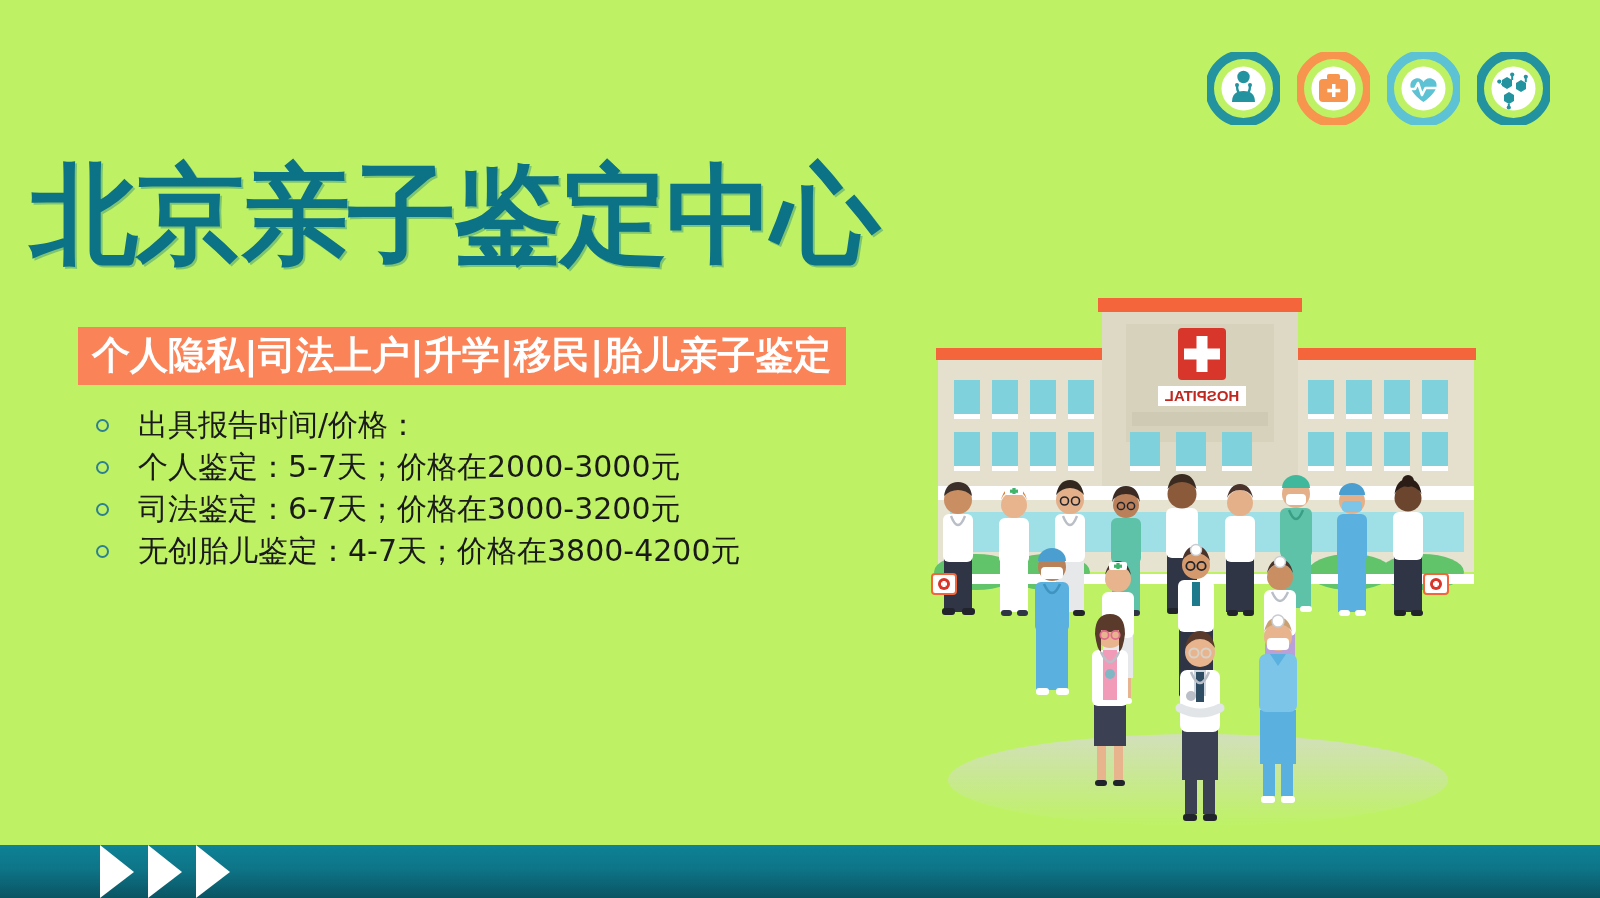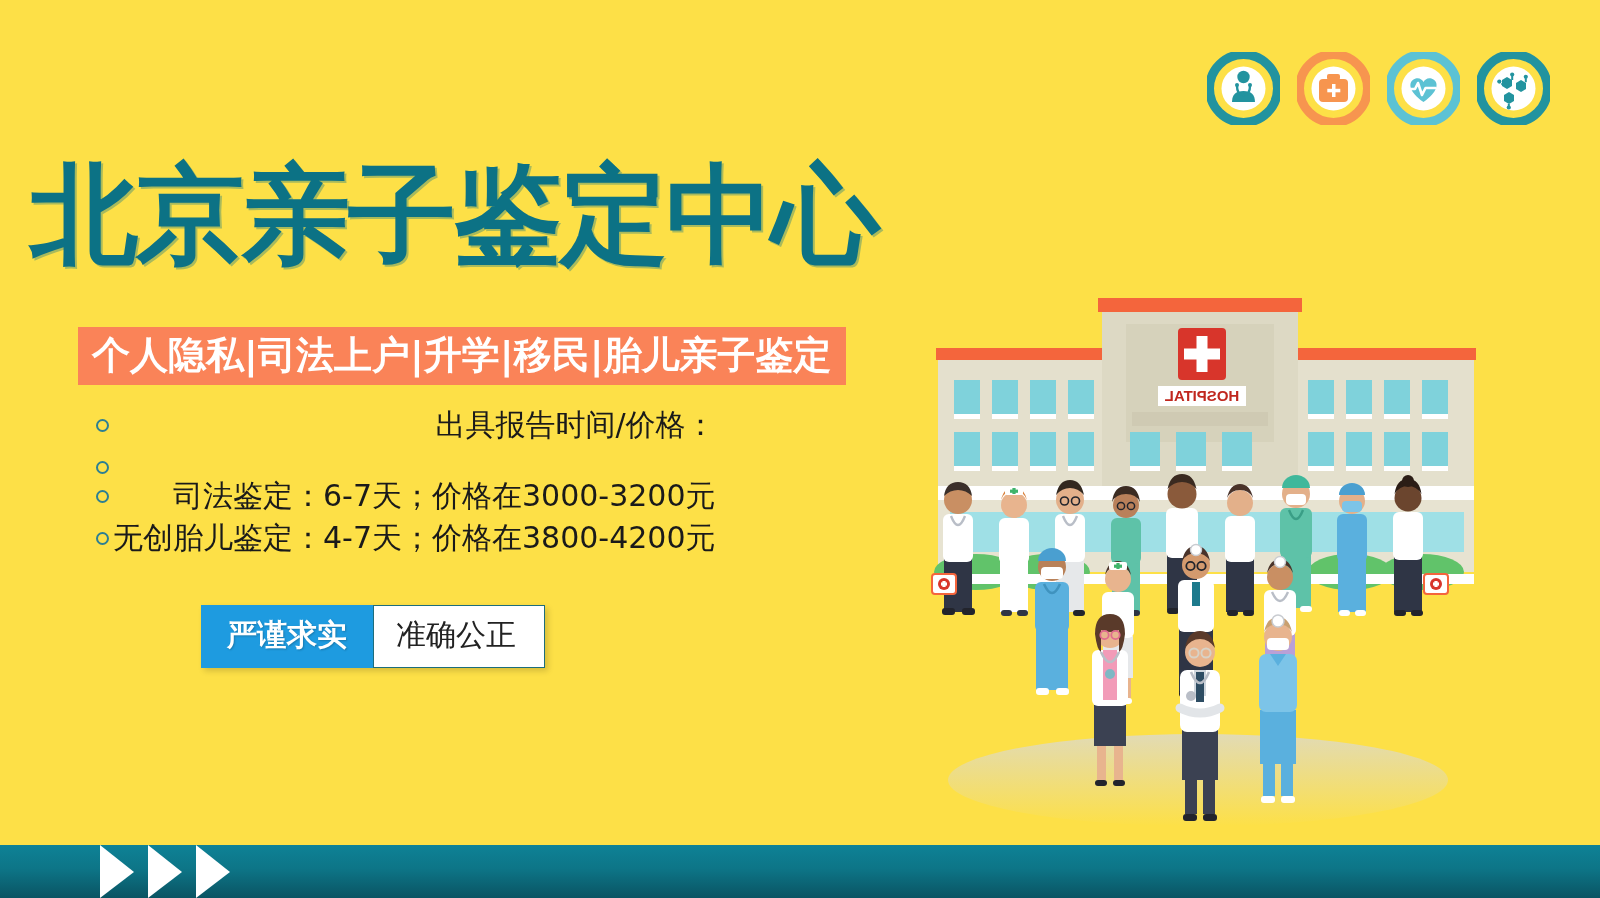--- a/index.html
+++ b/index.html
@@ -2,21 +2,21 @@
 <html><head>
 <meta charset="utf-8">
 <style>
   html,body{margin:0;padding:0;}
   body{
     width:1600px;height:898px;
     background:#ffffff;
     font-family:"Liberation Sans","DejaVu Sans",sans-serif;
     overflow:hidden;position:relative;
   }
-  #stage{position:absolute;inset:0;width:1600px;height:898px;background:#fde047;overflow:hidden;}
+  #stage{position:absolute;inset:0;width:1600px;height:898px;background:#bef264;overflow:hidden;}
 
   
   .icon-row{position:absolute;left:1207px;top:52px;display:flex;gap:17px;}
   .ic{width:73px;height:73px;border-radius:50%;display:flex;align-items:center;justify-content:center;box-sizing:border-box;}
   .ic svg{display:block;}
 
   
   .headline{
     position:absolute;left:30px;top:158px;
     font-size:108px;line-height:1.05;font-weight:bold;
@@ -34,25 +34,24 @@
     font-size:38px;font-weight:bold;line-height:1;
     padding:9px 14px 11px 14px;
     white-space:nowrap;
     font-family:"DejaVu Sans","Liberation Sans",sans-serif;
     text-align:center;
   }
 
   
   .bullets{position:absolute;left:96px;top:405px;list-style:none;margin:0;padding:0;}
   .bullets li{
-    display:flex;align-items:flex-start;gap:4px;
+    display:flex;align-items:flex-start;gap:29px;
     font-size:30px;line-height:40px;color:#1a1a1a;
     margin-bottom:2px;white-space:nowrap;
     font-family:"DejaVu Sans","Liberation Sans",sans-serif;
-    justify-content:space-between;
   }
   .bmark{
     flex:0 0 auto;width:13px;height:13px;border-radius:50%;
     border:2px solid #2d7f92;box-sizing:border-box;margin-top:14px;
   }
 
   
   .slogan{position:absolute;left:201px;top:605px;display:flex;align-items:stretch;
     box-shadow:3px 3px 6px rgba(0,0,0,.16);}
   .slogan-a{
@@ -143,35 +142,32 @@
 
   <div class="subbanner">个人隐私|司法上户|升学|移民|胎儿亲子鉴定</div>
 
   <ul class="bullets">
     <li>
       <span class="bmark"></span>
       <span>出具报告时间/价格：</span>
     </li>
     <li>
       <span class="bmark"></span>
+      <span>个人鉴定：5-7天；价格在2000-3000元</span>
     </li>
     <li>
       <span class="bmark"></span>
       <span>司法鉴定：6-7天；价格在3000-3200元</span>
     </li>
     <li>
       <span class="bmark"></span>
       <span>无创胎儿鉴定：4-7天；价格在3800-4200元</span>
     </li>
   </ul>
 
-  <div class="slogan">
-    <div class="slogan-a">严谨求实</div>
-    <div class="slogan-b">准确公正</div>
-  </div>
 
   <div class="illus">
     <svg width="640" height="560" viewBox="0 0 640 560">
       <defs>
         <linearGradient id="shadowG" x1="0" y1="0" x2="0" y2="1">
           <stop offset="0%" stop-color="#d9d9d9" stop-opacity=".75"></stop>
           <stop offset="100%" stop-color="#d9d9d9" stop-opacity="0"></stop>
         </linearGradient>
       </defs>
 

